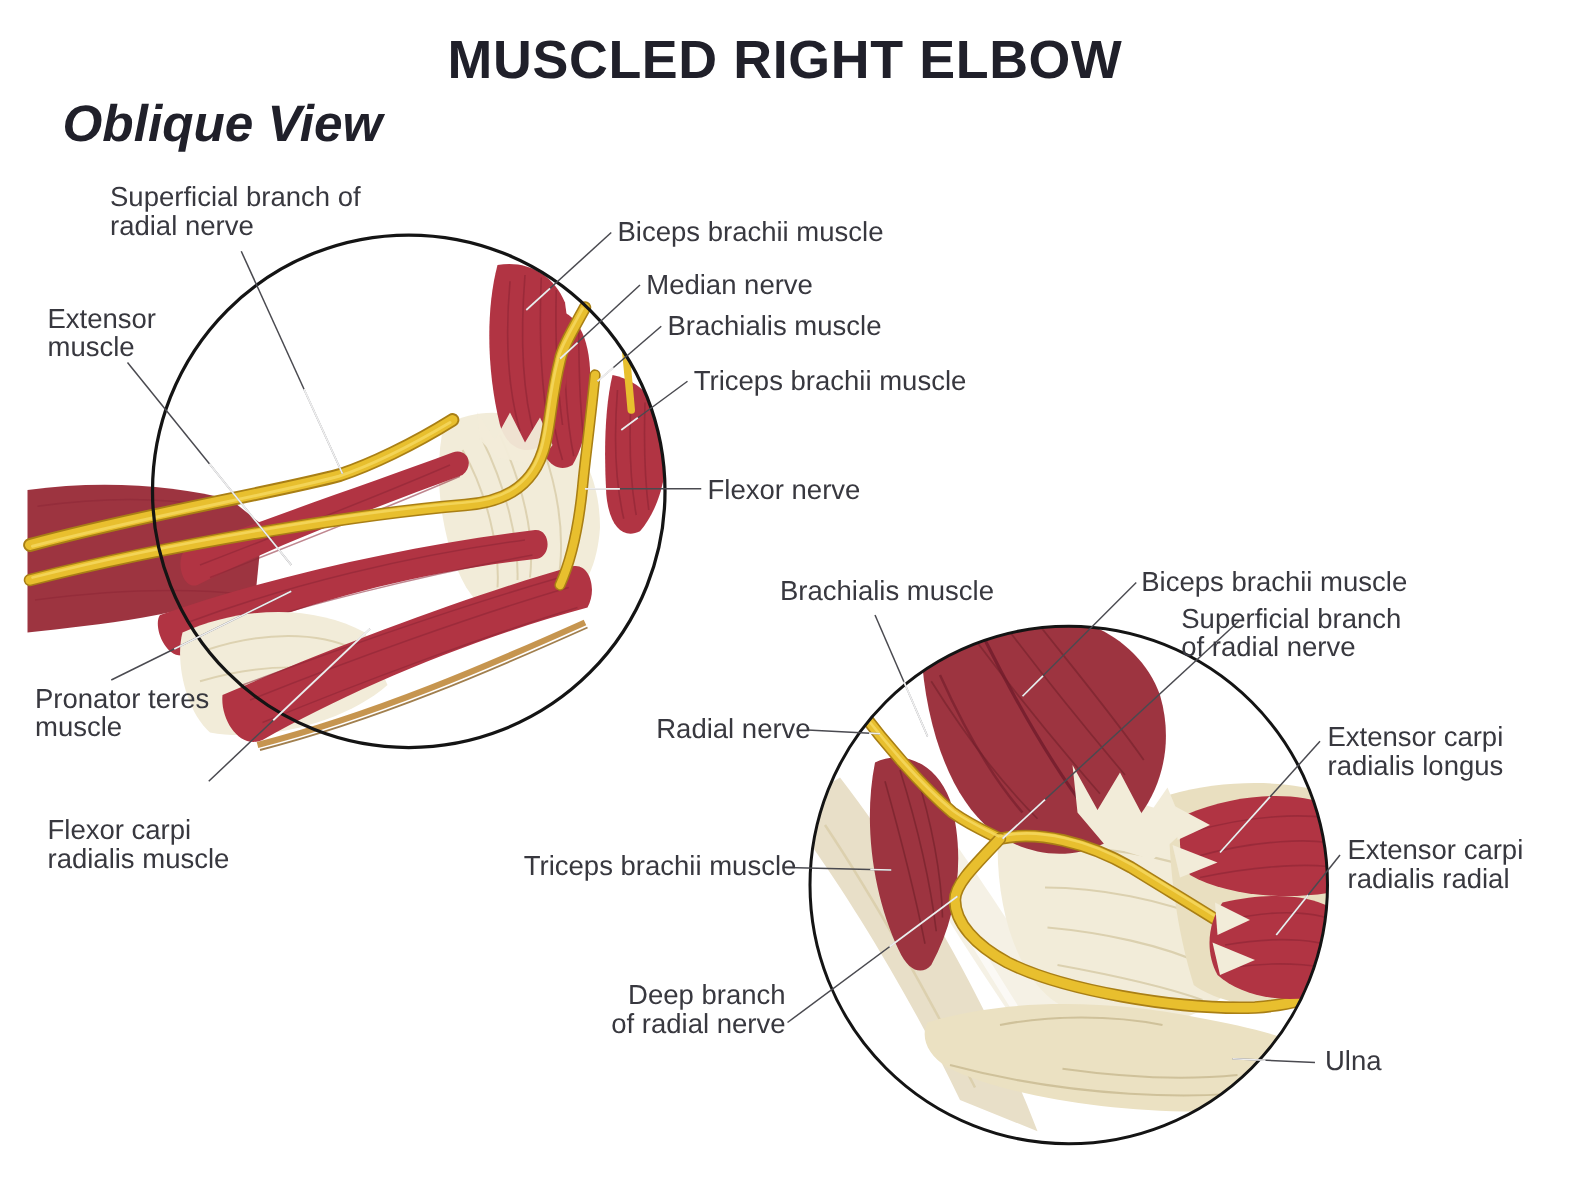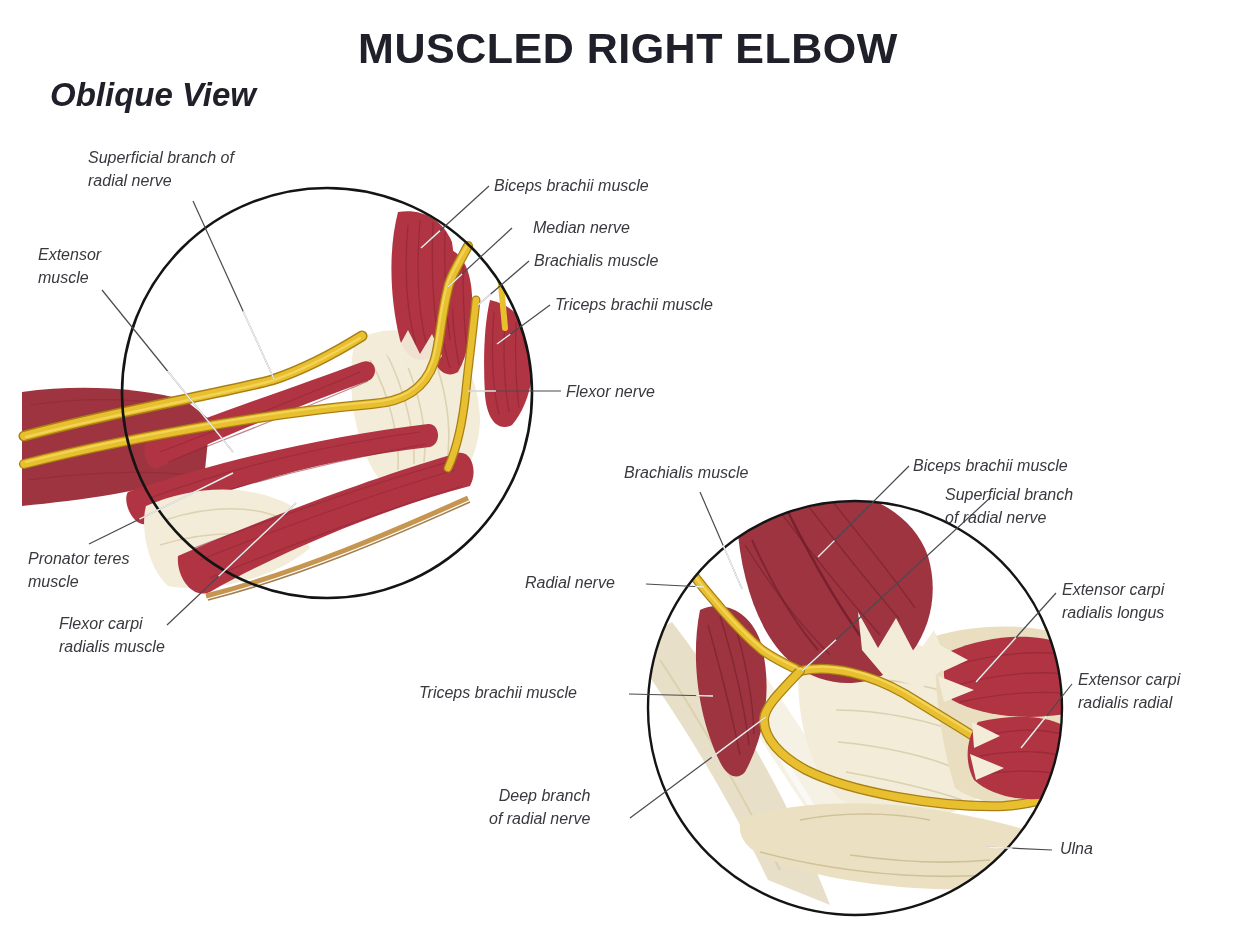--- a/index.html
+++ b/index.html
@@ -1,24 +1,24 @@
 <!DOCTYPE html>
 <html style="--ink: #20202a; --label: #38383f; --leader: #4a4a50; --red: #b13443; --red-dark: #8c2535; --red-deep: #701c2a; --red-light: #c8525f; --red2: #9d3440; --red2-dark: #6f2029; --cream: #f2ecd9; --cream-dark: #d8cca8; --cream-deep: #c3b489; --bone: #ebe1c2; --nerve: #e8bf2e; --nerve-dark: #a97f15; --nerve-light: #f4d75e; --gold: #c08a3c;"><head>
 <meta charset="utf-8">
 <style>
   html,body{margin:0;padding:0;background:#fff;}
   #canvas{position:relative;width:1256px;height:951px;background:#fff;overflow:hidden;
           font-family:"Liberation Sans", sans-serif;}
   #art{position:absolute;left:0;top:0;}
   .main-title{position:absolute;left:0;top:24px;width:1256px;text-align:center;
     font-size:43px;font-weight:bold;letter-spacing:.5px;color:var(--ink);}
-  .view-title{position:absolute;font-size:33px;font-weight:bold;font-style:italic;
+  .view-title{position:absolute;font-size:41px;font-weight:bold;font-style:italic;
     color:var(--ink);white-space:nowrap;text-align:right;}
-  .anno{position:absolute;font-size:16px;line-height:23px;color:var(--label);
-    white-space:nowrap;font-style:italic;}
+  .anno{position:absolute;font-size:22px;line-height:23px;color:var(--label);
+    white-space:nowrap;}
   :root{
     --ink:#20202a; --label:#38383f; --leader:#4a4a50;
     --red:#b13443; --red-dark:#8c2535; --red-deep:#701c2a; --red-light:#c8525f;
     --red2:#9d3440; --red2-dark:#6f2029;
     --cream:#f2ecd9; --cream-dark:#d8cca8; --cream-deep:#c3b489; --bone:#ebe1c2;
     --nerve:#e8bf2e; --nerve-dark:#a97f15; --nerve-light:#f4d75e; --gold:#c08a3c;
   }
 </style>
 </head>
 <body>
@@ -245,28 +245,28 @@
         <div>radial nerve</div>
       </div>
       <div class="anno" style="left: 38px; top: 243px;">
         <div>Extensor</div>
         <div>muscle</div>
       </div>
       <div class="anno" style="left: 28px; top: 547px;">
         <div>Pronator teres</div>
         <div>muscle</div>
       </div>
-      <div class="anno" style="left: 38px; top: 612px; margin-left: 21px;">
+      <div class="anno" style="left: 38px; top: 652px;">
         <div>Flexor carpi</div>
         <div>radialis muscle</div>
       </div>
       <div class="anno" style="left: 494px; top: 174px;">
         <div>Biceps brachii muscle</div>
       </div>
-      <div class="anno" style="left: 533px; top: 216px;">
+      <div class="anno" style="left: 517px; top: 216px;">
         <div>Median nerve</div>
       </div>
       <div class="anno" style="left: 534px; top: 249px;">
         <div>Brachialis muscle</div>
       </div>
       <div class="anno" style="left: 555px; top: 293px;">
         <div>Triceps brachii muscle</div>
       </div>
       <div class="anno" style="left: 566px; top: 380px;">
         <div>Flexor nerve</div>

